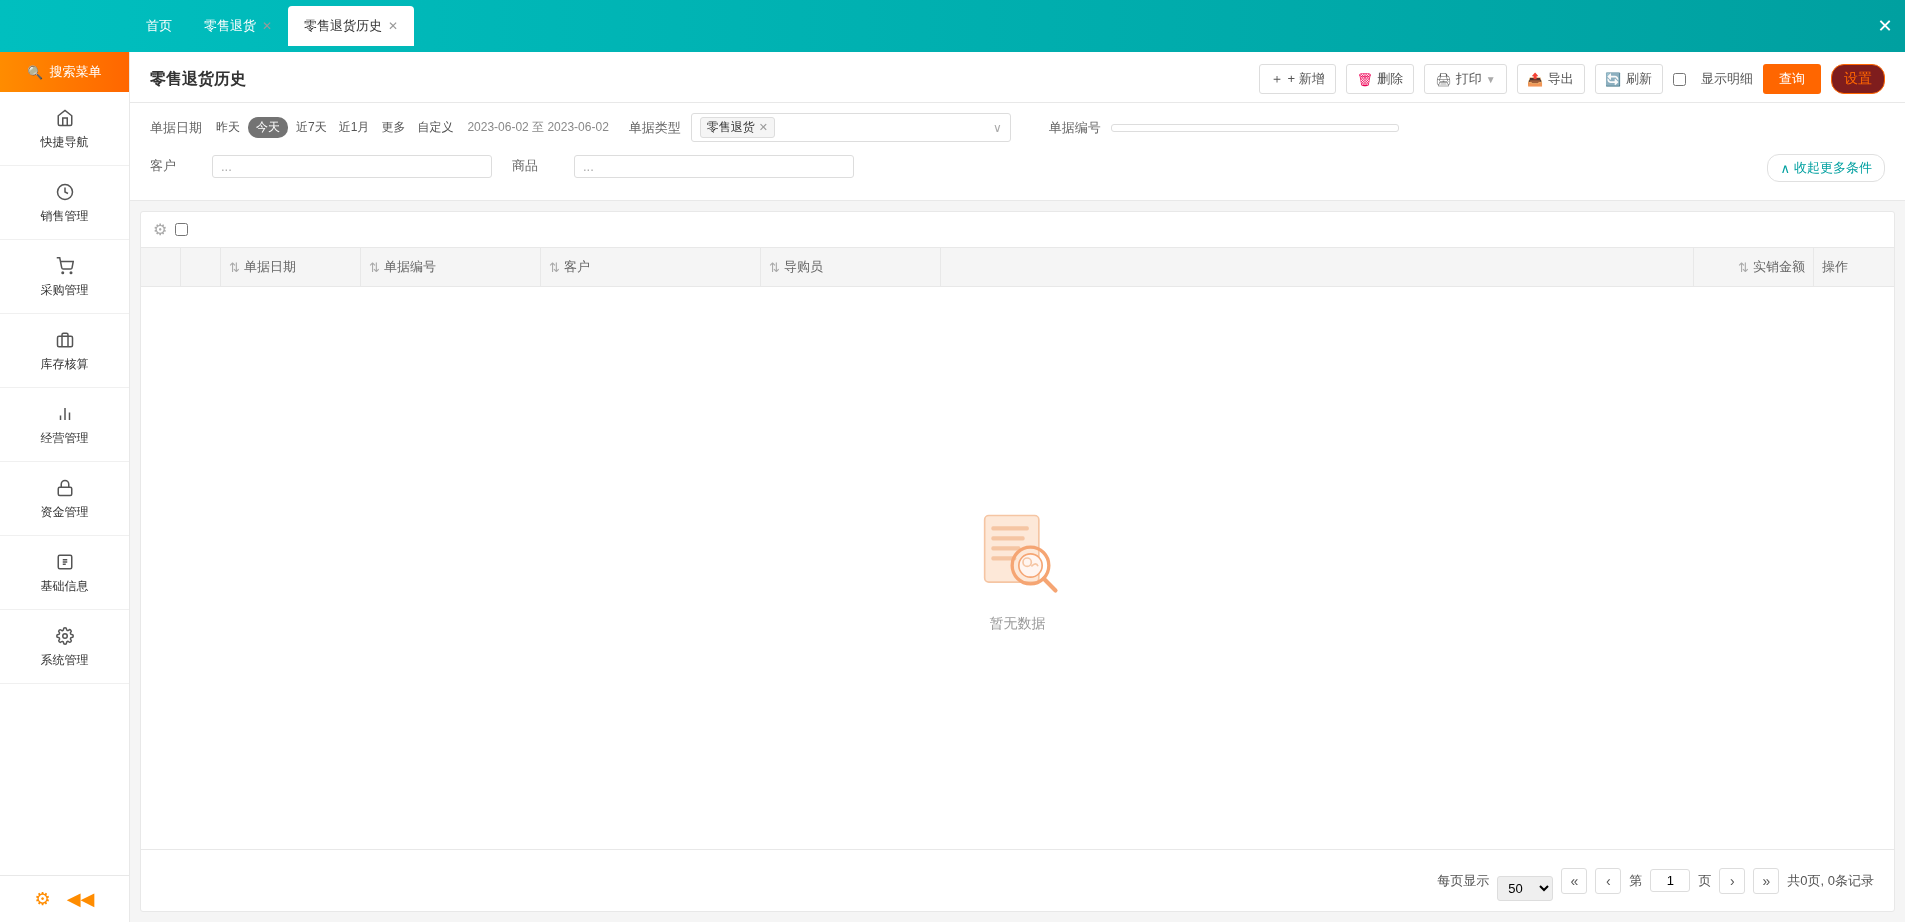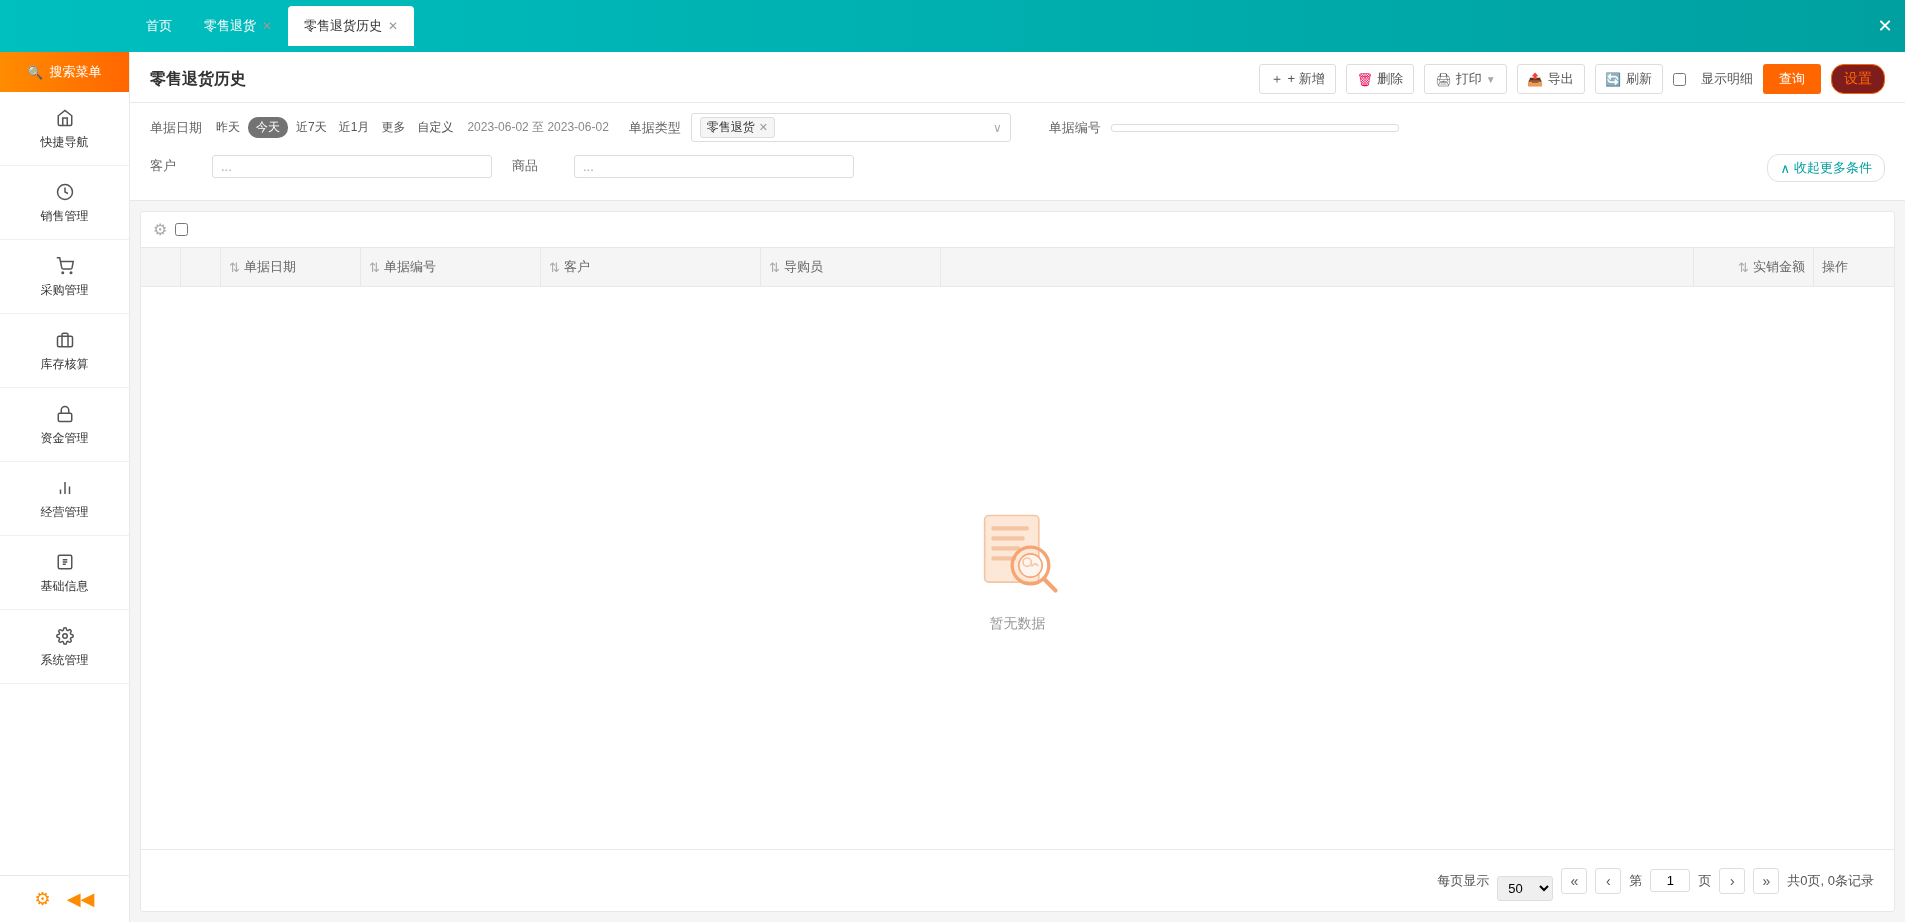--- a/index.html
+++ b/index.html
@@ -444,36 +444,36 @@
             <rect x="2" y="7" width="20" height="14" rx="2"></rect>
             <path d="M16 21V5a2 2 0 0 0-2-2h-4a2 2 0 0 0-2 2v16"></path>
           </svg>
       </span>
       <span class="label">库存核算</span>
     </div>
 
     <div class="sidebar-item">
       <span class="icon">
         <svg width="18" height="18" viewBox="0 0 24 24" fill="none" stroke="#555" stroke-width="2">
-            <rect x="3" y="11" width="18" height="11" rx="2"></rect>
-            <path d="M7 11V7a5 5 0 0 1 10 0v4"></path>
-          </svg>
-      </span>
-      <span class="label">资金管理</span>
-    </div>
-
-    <div class="sidebar-item">
-      <span class="icon">
-        <svg width="18" height="18" viewBox="0 0 24 24" fill="none" stroke="#555" stroke-width="2">
             <line x1="18" y1="20" x2="18" y2="10"></line>
             <line x1="12" y1="20" x2="12" y2="4"></line>
             <line x1="6" y1="20" x2="6" y2="14"></line>
           </svg>
       </span>
       <span class="label">经营管理</span>
+    </div>
+
+    <div class="sidebar-item">
+      <span class="icon">
+        <svg width="18" height="18" viewBox="0 0 24 24" fill="none" stroke="#555" stroke-width="2">
+            <rect x="3" y="11" width="18" height="11" rx="2"></rect>
+            <path d="M7 11V7a5 5 0 0 1 10 0v4"></path>
+          </svg>
+      </span>
+      <span class="label">资金管理</span>
     </div>
 
     <div class="sidebar-item">
       <span class="icon">
         <svg width="18" height="18" viewBox="0 0 24 24" fill="none" stroke="#555" stroke-width="2">
             <rect x="3" y="3" width="18" height="18" rx="2"></rect>
             <line x1="9" y1="9" x2="15" y2="9"></line>
             <line x1="9" y1="12" x2="15" y2="12"></line>
             <line x1="9" y1="15" x2="13" y2="15"></line>
           </svg>

